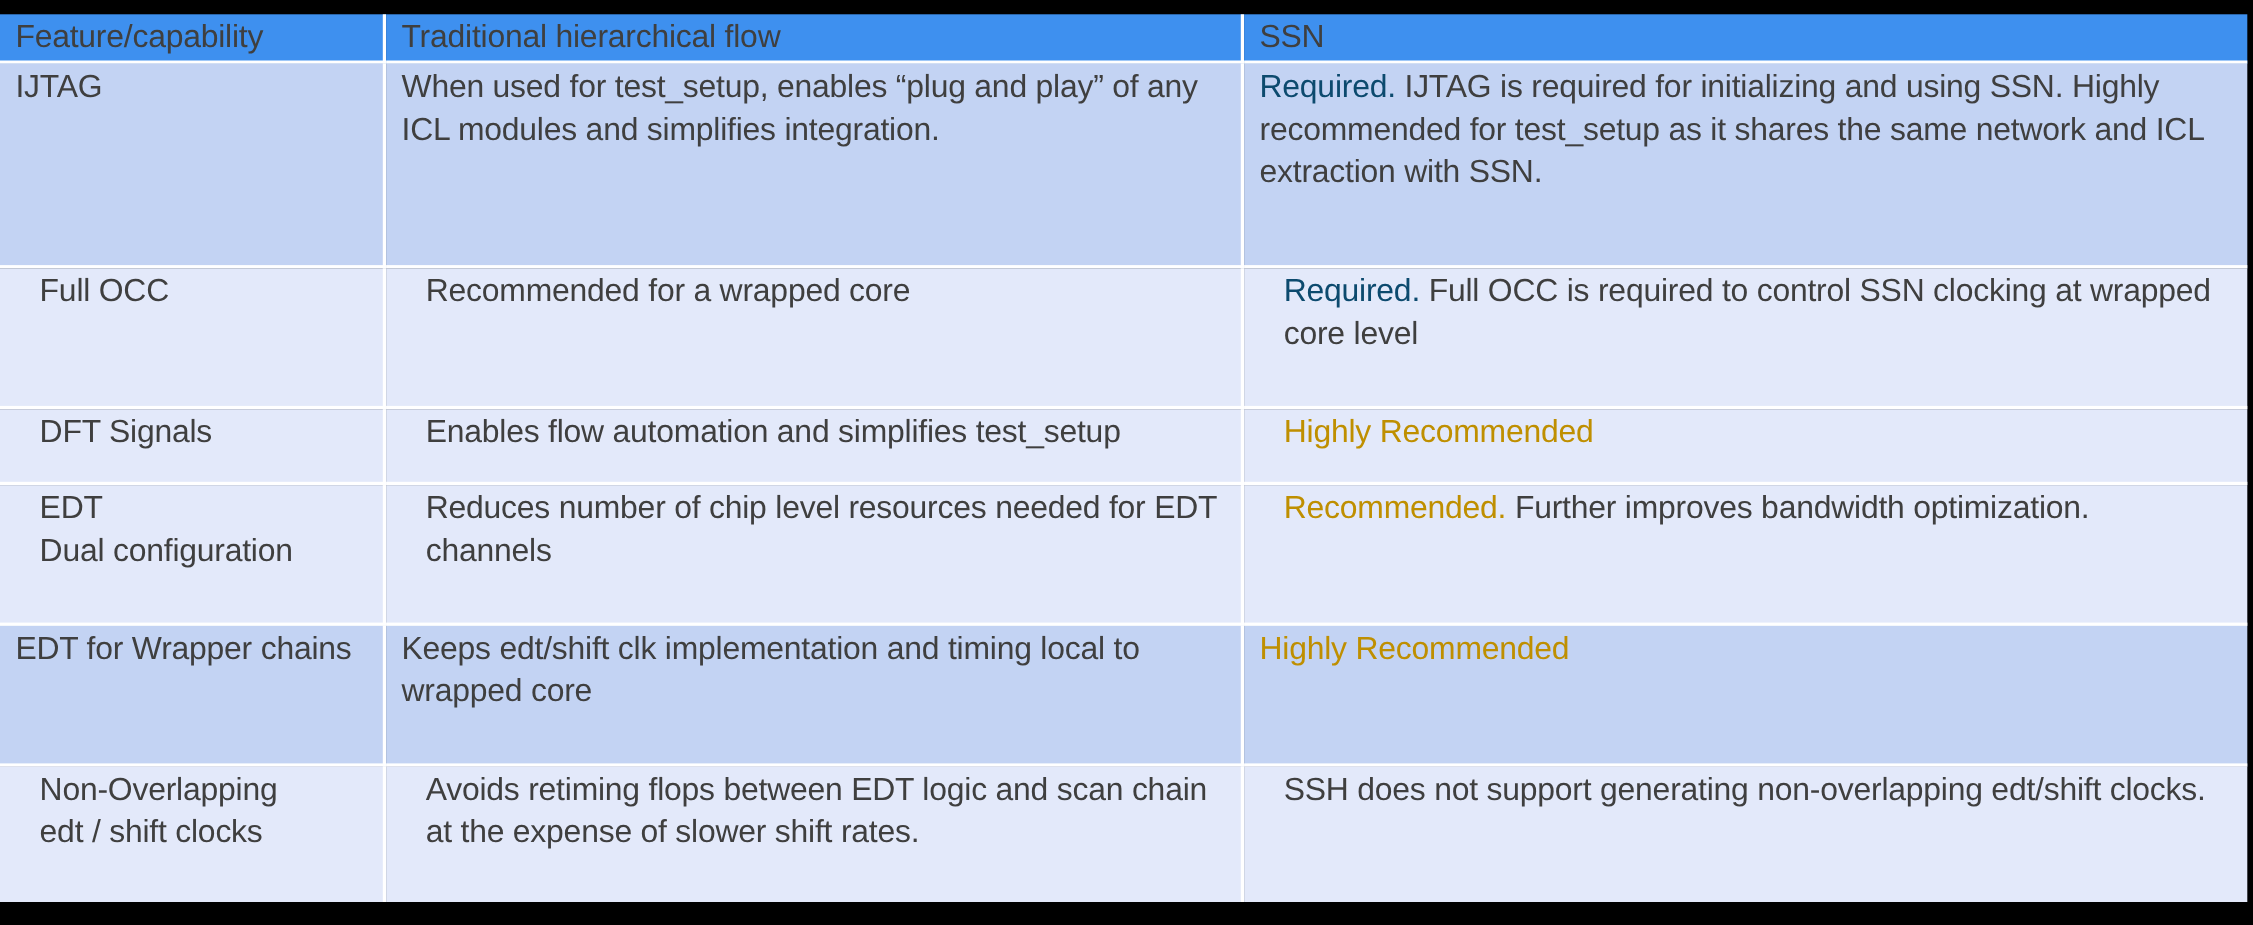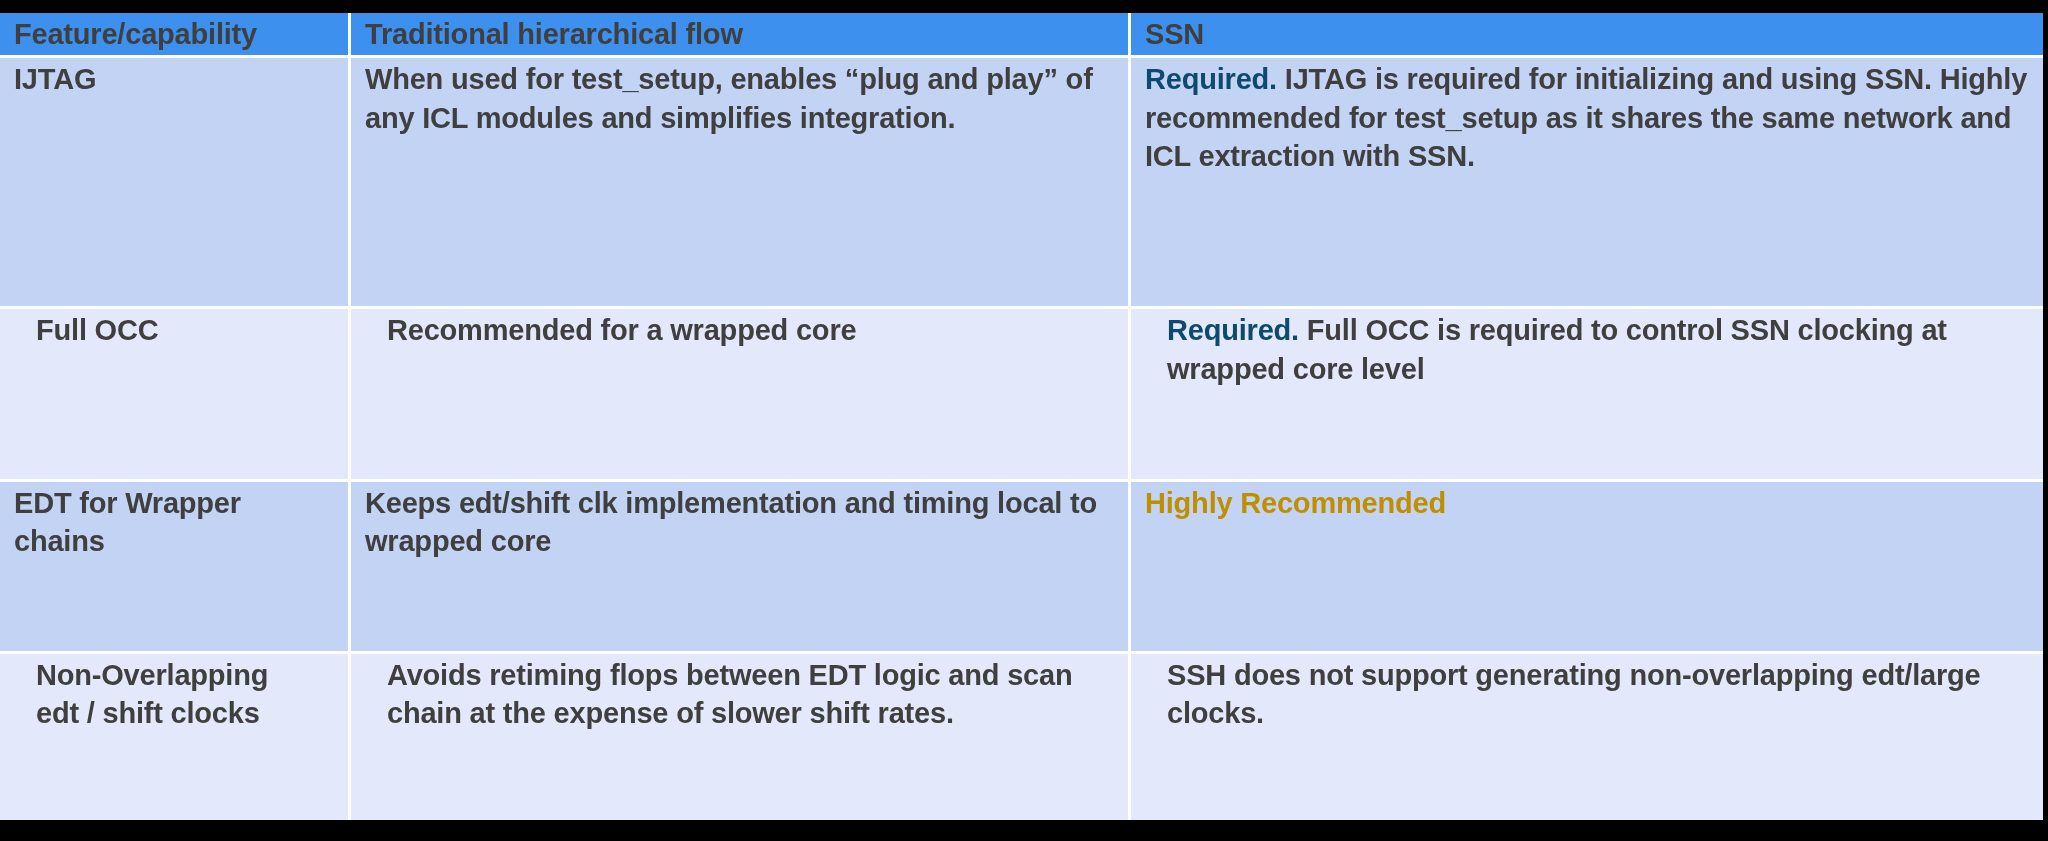--- a/index.html
+++ b/index.html
@@ -40,21 +40,21 @@
   table.cmp col.c3 { width: 912px; }
 
   table.cmp th, table.cmp td {
     vertical-align: top;
     padding: 2px 12px 2px 14px;
     border-right: 3px solid #ffffff;
     border-bottom: 3px solid #ffffff;
     font-size: 29px;
     line-height: 1.32;
     color: #3f3f3f;
-    font-weight: 700;
+    font-weight: 400;
     letter-spacing: -0.2px;
     box-sizing: border-box;
   }
   table.cmp th:last-child, table.cmp td:last-child {
     border-right: none;
   }
   table.cmp tr:last-child td {
     border-bottom: none;
   }
 
@@ -111,31 +111,46 @@
             <td>When used for test_setup, enables “plug and play” of any ICL modules and simplifies integration.</td>
             <td><span class="kw-required">Required.</span><span class="rest"> IJTAG is required for initializing and using SSN. Highly recommended for test_setup as it shares the same network and ICL extraction with SSN.</span></td>
           </tr>
           <tr class="even">
             <td>
               <span class="cellline">Full OCC</span>
             </td>
             <td>Recommended for a wrapped core</td>
             <td><span class="kw-required">Required.</span><span class="rest"> Full OCC is required to control SSN clocking at wrapped core level</span></td>
           </tr>
+          <tr class="even">
+            <td>
+              <span class="cellline">DFT Signals</span>
+            </td>
+            <td>Enables flow automation and simplifies test_setup</td>
+            <td><span class="kw-recommended">Highly Recommended</span></td>
+          </tr>
+          <tr class="even">
+            <td>
+              <span class="cellline">EDT</span>
+              <span class="cellline">Dual configuration</span>
+            </td>
+            <td>Reduces number of chip level resources needed for EDT channels</td>
+            <td><span class="kw-recommended">Recommended.</span><span class="rest"> Further improves bandwidth optimization.</span></td>
+          </tr>
           <tr class="odd">
             <td>
               <span class="cellline">EDT for Wrapper chains</span>
             </td>
             <td>Keeps edt/shift clk implementation and timing local to wrapped core</td>
             <td><span class="kw-recommended">Highly Recommended</span></td>
           </tr>
           <tr class="even">
             <td>
               <span class="cellline">Non-Overlapping</span>
               <span class="cellline">edt / shift clocks</span>
             </td>
             <td>Avoids retiming flops between EDT logic and scan chain at the expense of slower shift rates.</td>
-            <td><span class="rest">SSH does not support generating non-overlapping edt/large clocks.</span></td>
+            <td><span class="rest">SSH does not support generating non-overlapping edt/shift clocks.</span></td>
           </tr>
         </tbody>
     </table>
   </div>
 </div>
 
 </body></html>

